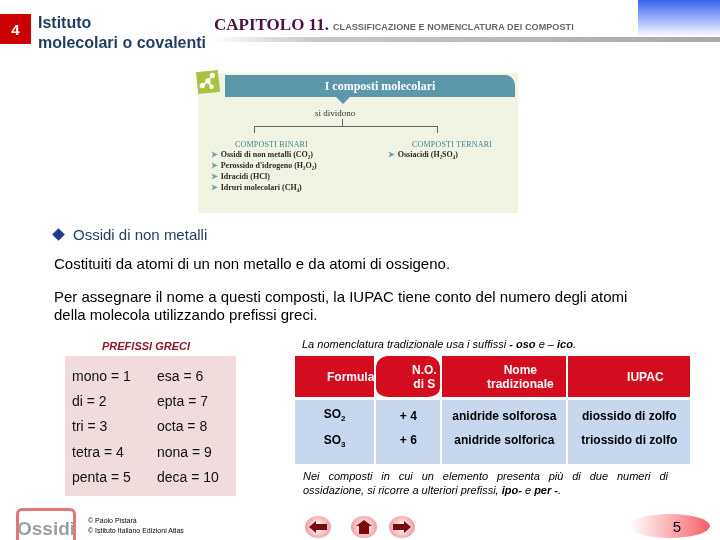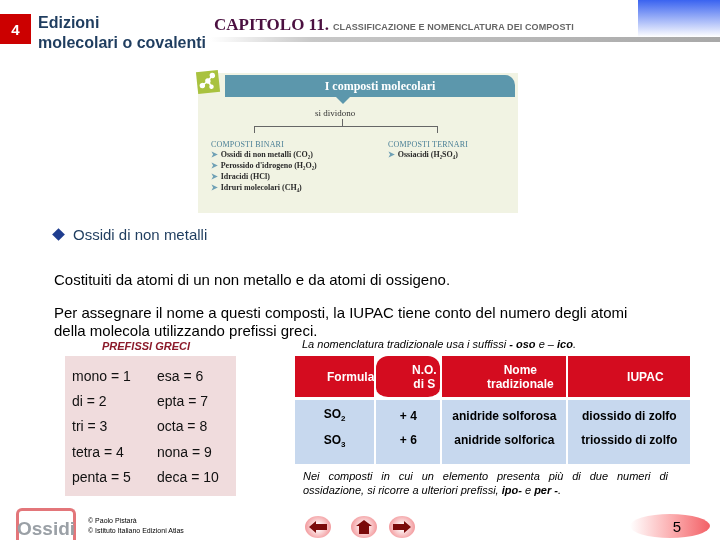--- a/index.html
+++ b/index.html
@@ -18,28 +18,28 @@
 
   
   .diagram { left: 198px; top: 73px; width: 320px; height: 140px; background: #f1f3e3; }
   .diag-header { left: 225px; top: 75px; width: 290px; height: 22px; background: #5c97ac; border-radius: 0 10px 0 0; color: #fff; font-family: "Liberation Serif", serif; font-weight: bold; font-size: 12px; display:flex; align-items:center; justify-content:center; padding-left: 20px; }
   .diag-pointer { left: 336px; top: 97px; width: 0; height: 0; border-left: 7px solid transparent; border-right: 7px solid transparent; border-top: 7px solid #5c97ac; }
   .diag-icon { left: 197px; top: 71px; width: 22px; height: 22px; background: #a9c23f; transform: rotate(-6deg); }
   .tree-v { left: 342px; top: 119px; width: 1px; height: 7px; background: #666; }
   .tree-h { left: 254px; top: 126px; width: 184px; height: 1px; background: #666; }
   .tree-l { left: 254px; top: 126px; width: 1px; height: 7px; background: #666; }
   .tree-r { left: 437px; top: 126px; width: 1px; height: 7px; background: #666; }
-  .diag-col-title { font-family: "Liberation Serif", serif; font-size: 8px; color: #4a7f96; letter-spacing: 0.2px; }
+  .diag-col-title { font-family: "Liberation Serif", serif; font-size: 8px; color: #4a7f96; letter-spacing: 0.2px; margin-left: 24px; }
   .diag-item { font-family: "Liberation Serif", serif; font-size: 8px; font-weight: bold; color: #2a2a2a; line-height: 11px; white-space: nowrap; }
   .diag-item .arrow { color: #6fa0b5; margin-right: 3px; }
 
   
   .bullet-row { left: 54px; top: 226px; font-size: 15px; color: #1f3d5f; display:flex; align-items:center; }
   .diamond { width: 9px; height: 9px; background: #1f3d8f; transform: rotate(45deg); margin-right: 10px; }
-  .para { left: 54px; font-size: 15px; color: #000; line-height: 18px; margin-top: 16px; }
+  .para { left: 54px; font-size: 15px; color: #000; line-height: 18px; }
 
   
   .pref-title { left: 102px; top: 340px; font-size: 11px; font-style: italic; font-weight: bold; color: #8b1a2a; }
   .pref-box { left: 65px; top: 356px; width: 171px; height: 140px; background: #f0dcdd; }
   .pref-cell { font-size: 14px; color: #111; }
 
   
   .trad-note { left: 302px; top: 338px; font-size: 11px; font-style: italic; color: #000; }
   table.nom { position: absolute; left: 293px; top: 356px; border-collapse: separate; border-spacing: 2px 0; }
   table.nom th { background: #d40c1f; color: #fff; font-size: 12px; font-weight: bold; height: 44px; text-align: center; line-height: 14px; border-bottom: 3px solid #fff; padding-left: 32px; }
@@ -58,21 +58,21 @@
   .page-pill { left: 630px; top: 514px; width: 80px; height: 24px; border-radius: 50%; background: linear-gradient(to right, #ffffff, #fba9ab 55%, #f26066); display:flex; align-items:center; justify-content:center; }
   .page-pill span { font-size: 15px; color: #000; margin-left: 14px; }
 </style>
 </head>
 <body>
 
 <div class="abs section-num">
     <span>4</span>
   </div>
 <div class="abs title">
-  <div>Edizioni</div>
+  <div>Istituto</div>
   <div>molecolari o covalenti</div>
 </div>
 <div class="abs chapter">
   <span>CAPITOLO 11.</span><span class="chapter-sub">CLASSIFICAZIONE E NOMENCLATURA DEI COMPOSTI</span>
 </div>
 <div class="abs header-bar"></div>
 <div class="abs corner-gradient"></div>
 
 <div class="abs diagram"></div>
 <div class="abs diag-header">I composti molecolari</div>

